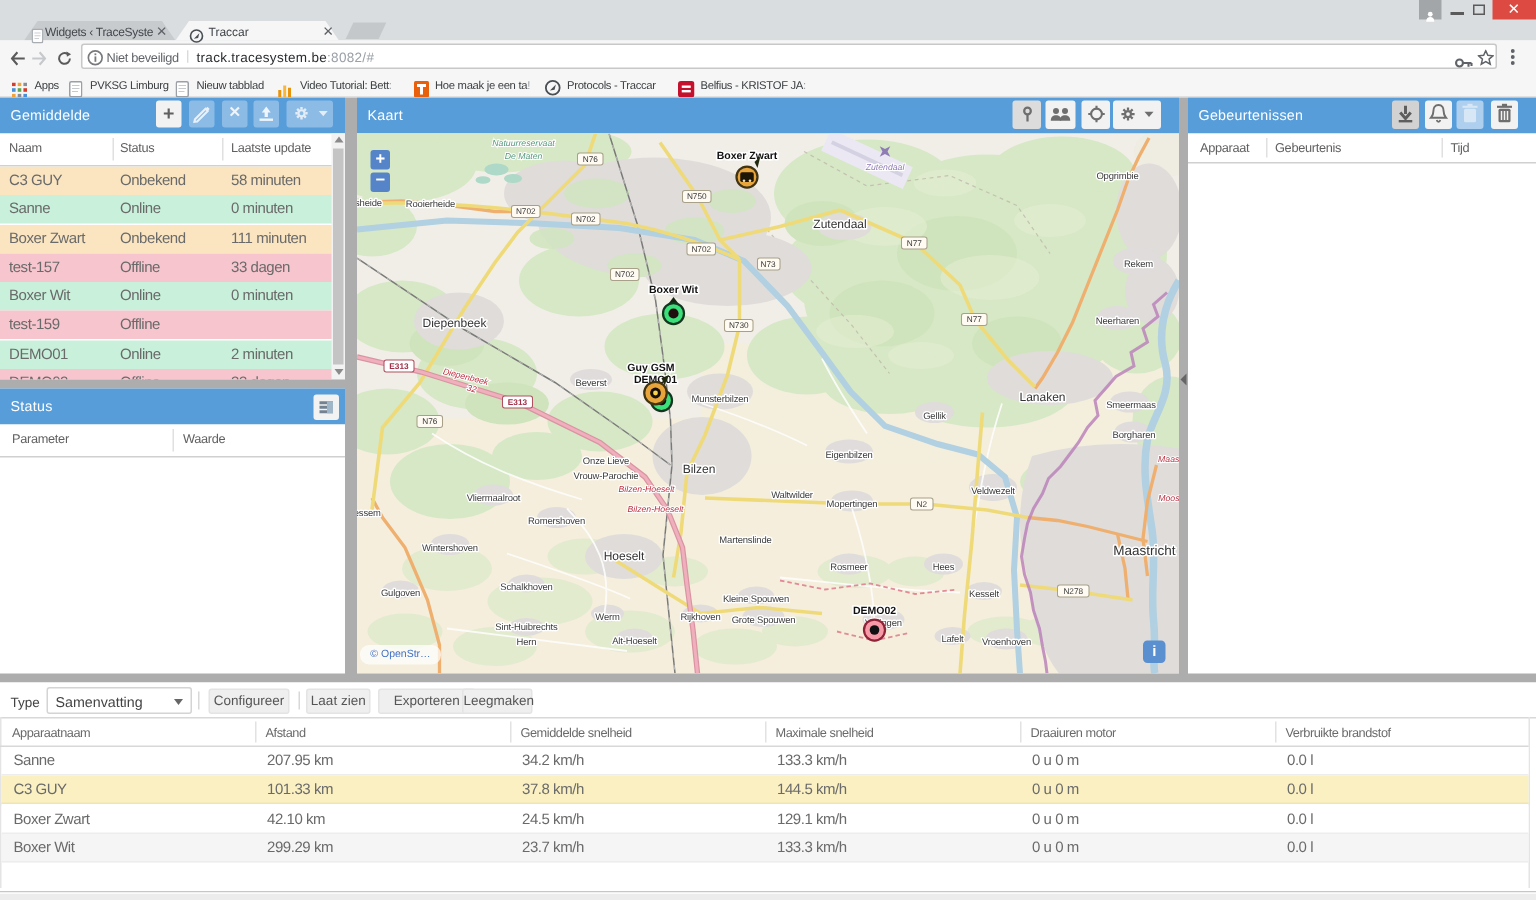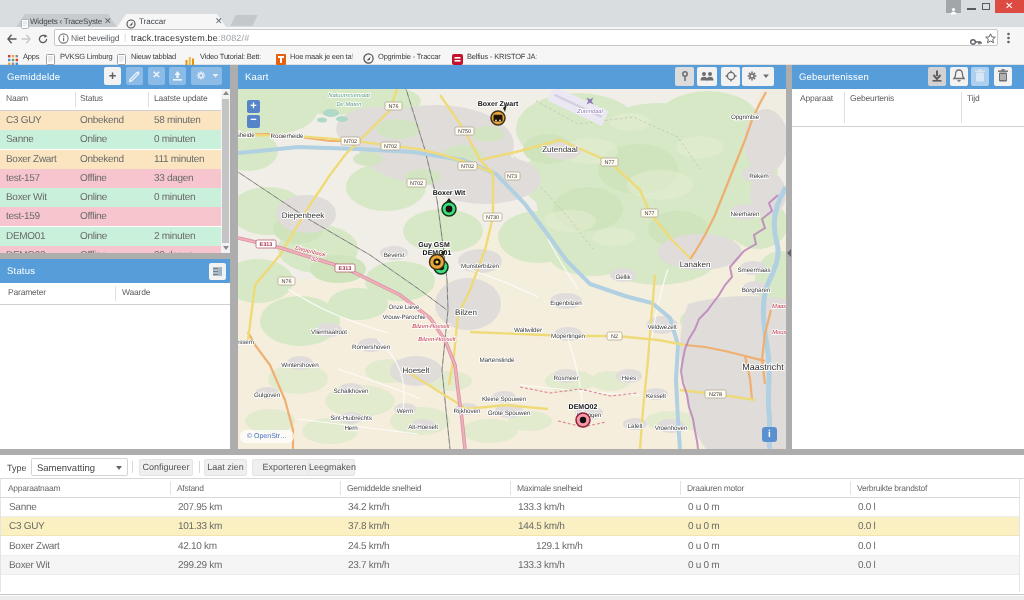--- a/index.html
+++ b/index.html
@@ -161,21 +161,21 @@
       <rect x="4" y="2" width="2" height="7" fill="#fff"></rect>
     </svg>
 </div>
 <div class="abs bmitem" style="left:290px;">Hoe maak je een ta<span style="color:#9aa0a6;">!</span></div>
 <div class="abs" style="left:363px;top:51px;width:11px;height:11px;">
  <svg width="11" height="11" viewBox="0 0 11 11">
       <circle cx="5.5" cy="5.5" r="4.6" fill="none" stroke="#4a4f54" stroke-width="1.2"></circle>
       <path d="M3.6 7.4 L7.6 3.4 L6.7 6.9 Z" fill="#4a4f54"></path>
     </svg>
 </div>
-<div class="abs bmitem" style="left:378px;">Opgrimbie - Traccar</div>
+<div class="abs bmitem" style="left:378px;">Protocols - Traccar</div>
 <div class="abs" style="left:452px;top:52px;width:11px;height:11px;">
  <svg width="11" height="11" viewBox="0 0 11 11">
       <rect x="0" y="0" width="11" height="11" rx="2" fill="#c4122e"></rect>
       <rect x="2.5" y="3" width="6" height="1.6" fill="#fff"></rect>
       <rect x="2.5" y="6" width="6" height="1.6" fill="#fff"></rect>
     </svg>
 </div>
 <div class="abs bmitem" style="left:467px;">Belfius - KRISTOF JA<span style="color:#9aa0a6;">:</span></div>
 
 <div class="abs" id="app" style="left:0;top:65px;width:1024px;height:390px;background:#fff;"></div>
@@ -652,21 +652,21 @@
 <div class="abs btn" style="left:994px;top:67px;width:18px;height:19px;background:#f2f2f2;"><svg width="18" height="17" viewBox="0 0 18 17">
       <g fill="#6e6e6e">
         <rect x="5" y="5.5" width="8" height="9" rx="1"></rect>
         <rect x="4" y="3.5" width="10" height="1.4"></rect>
         <rect x="7.3" y="2.2" width="3.4" height="1.6"></rect>
       </g>
       <g stroke="#f2f2f2" stroke-width="1">
         <path d="M7 7 V13 M9 7 V13 M11 7 V13"></path>
       </g>
     </svg></div>
-<div class="abs gridhead" style="left:792px;top:89px;width:232px;height:38px;">
+<div class="abs gridhead" style="left:792px;top:89px;width:232px;height:20px;">
  <span class="abs" style="left:8px;top:4px;">Apparaat</span>
  <span class="abs" style="left:58px;top:4px;">Gebeurtenis</span>
  <span class="abs" style="left:175px;top:4px;">Tijd</span>
  <span class="colsep" style="left:52px;"></span>
  <span class="colsep" style="left:169px;"></span>
 </div>
 
 <div class="abs splitter" style="left:0;top:449px;width:1024px;height:6px;"></div>
 
 <div class="abs" style="left:0;top:455px;width:1024px;height:140px;background:#fff;"></div>
@@ -710,21 +710,21 @@
       <span class="cell" style="left:177px;">101.33 km</span>
       <span class="cell" style="left:347px;">37.8 km/h</span>
       <span class="cell" style="left:517px;">144.5 km/h</span>
       <span class="cell" style="left:687px;">0 u 0 m</span>
       <span class="cell" style="left:857px;">0.0 l</span>
     </div>
  <div class="brow" style="top:536.6px;background:#fff;">
       <span class="cell" style="left:8px;">Boxer Zwart</span>
       <span class="cell" style="left:177px;">42.10 km</span>
       <span class="cell" style="left:347px;">24.5 km/h</span>
-      <span class="cell" style="left:517px;margin-left:18px;">129.1 km/h</span>
+      <span class="cell" style="left:517px;">129.1 km/h</span>
       <span class="cell" style="left:687px;">0 u 0 m</span>
       <span class="cell" style="left:857px;">0.0 l</span>
     </div>
  <div class="brow" style="top:555.9px;background:#f5f5f5;">
       <span class="cell" style="left:8px;">Boxer Wit</span>
       <span class="cell" style="left:177px;">299.29 km</span>
       <span class="cell" style="left:347px;">23.7 km/h</span>
       <span class="cell" style="left:517px;">133.3 km/h</span>
       <span class="cell" style="left:687px;">0 u 0 m</span>
       <span class="cell" style="left:857px;">0.0 l</span>

